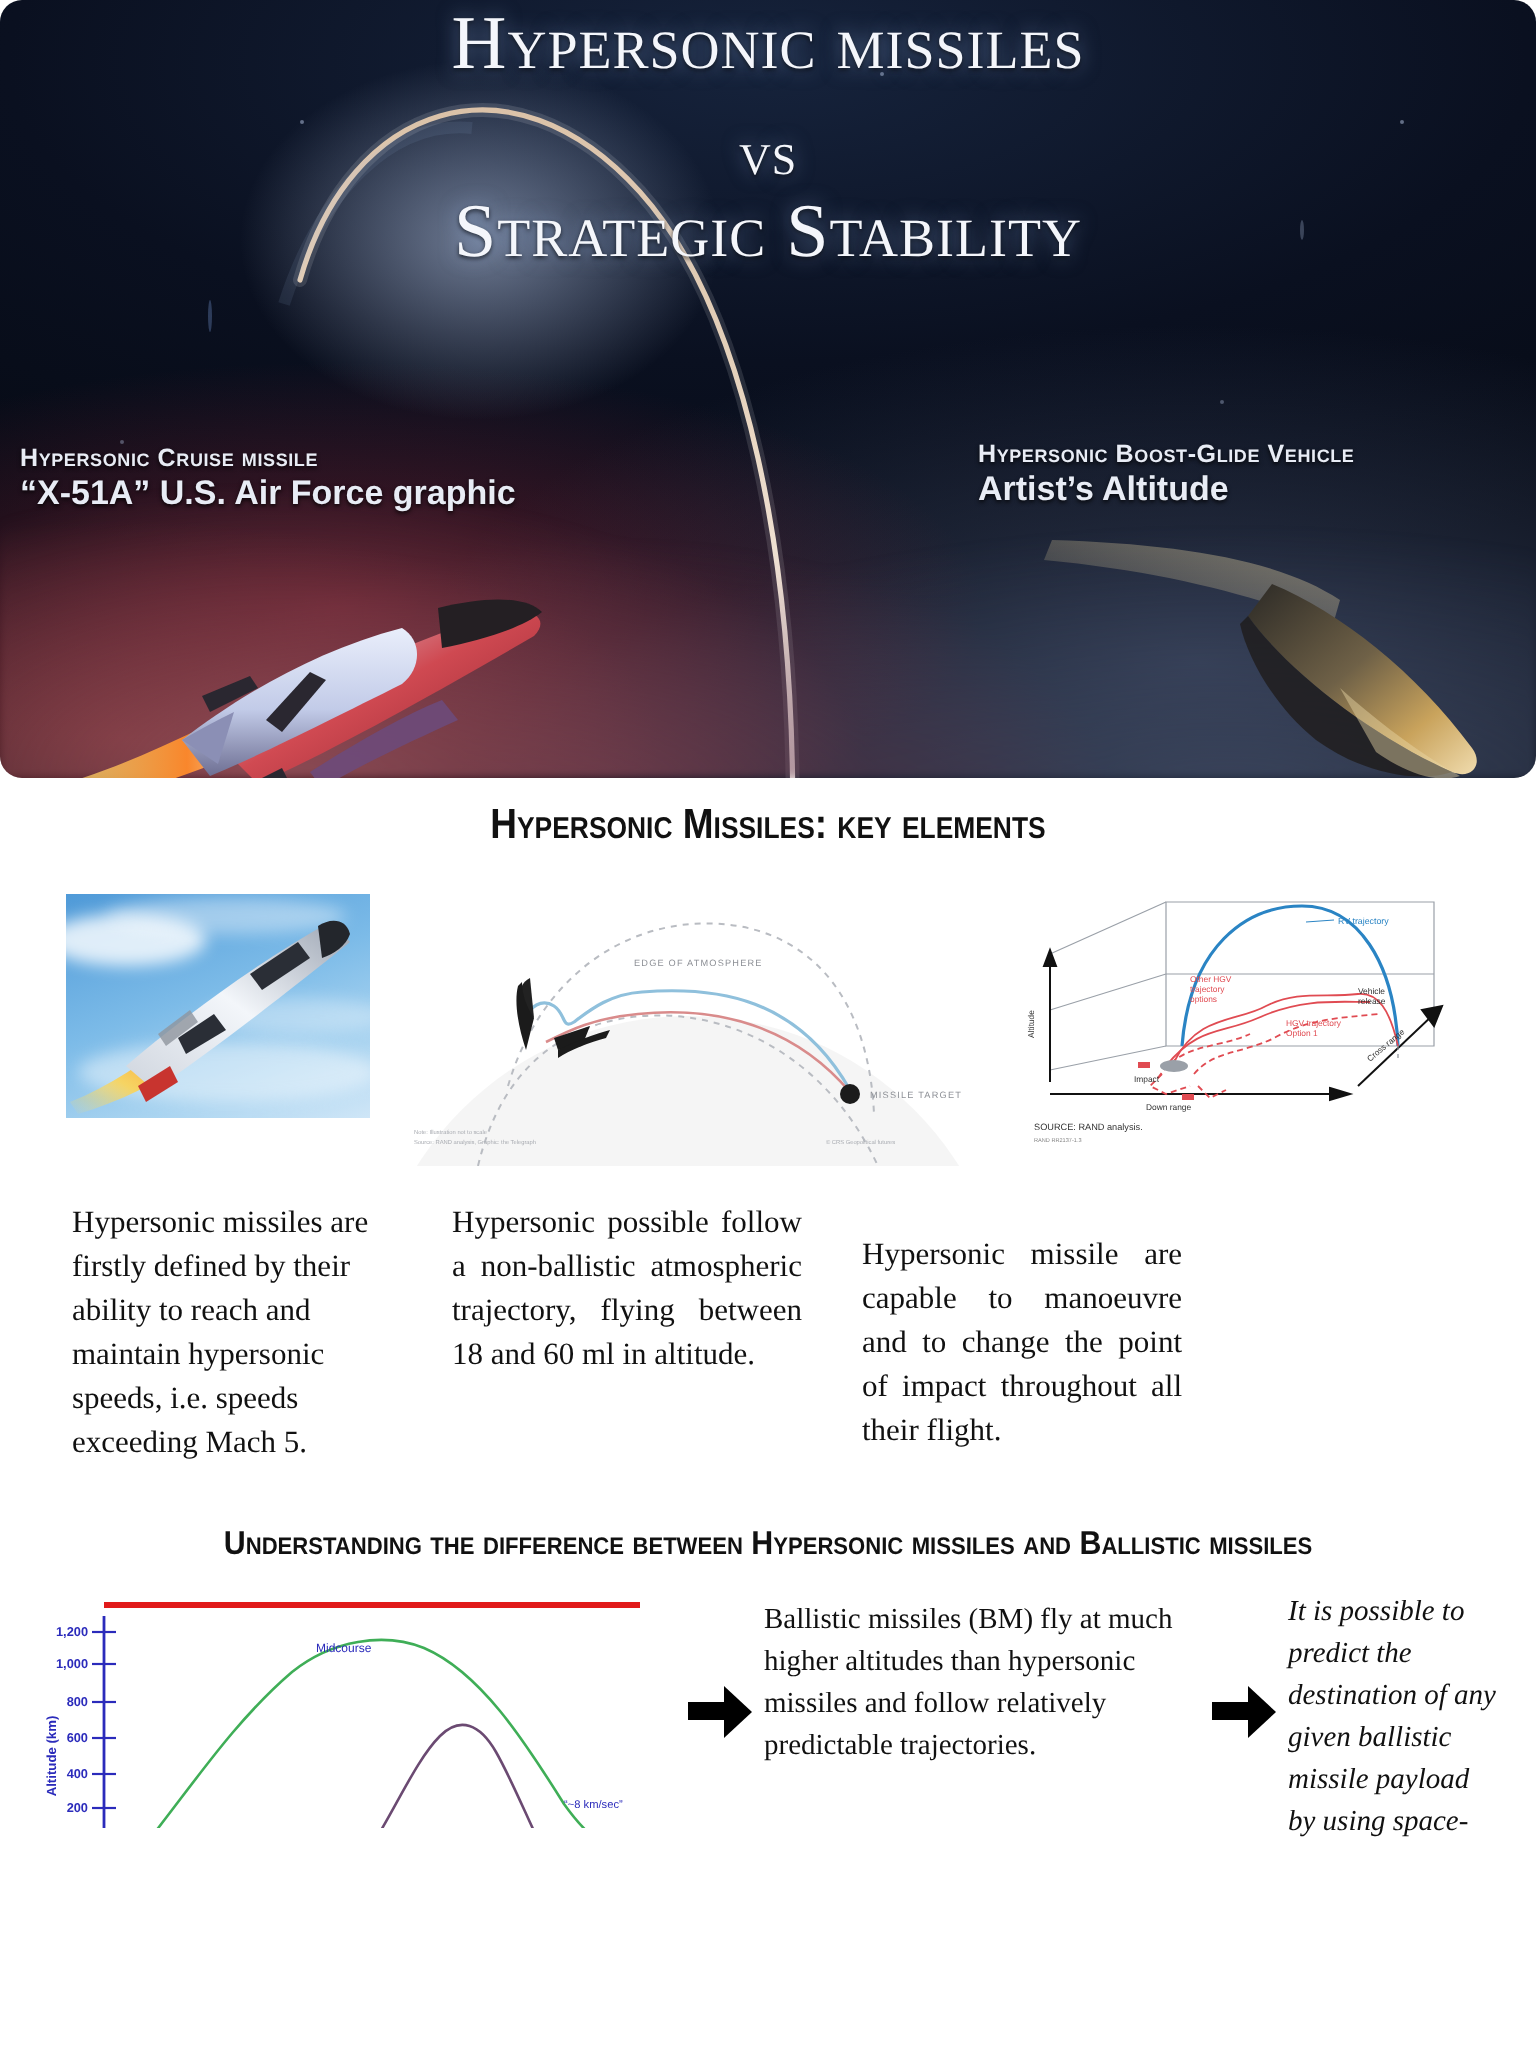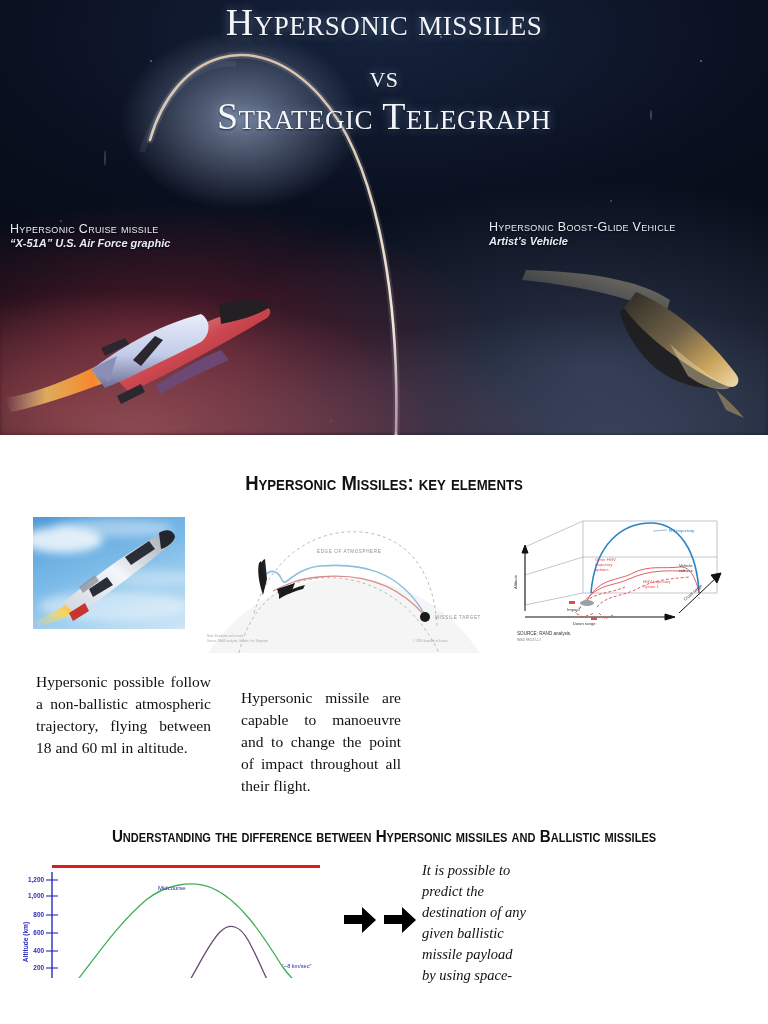--- a/index.html
+++ b/index.html
@@ -8,28 +8,29 @@
     background: #ffffff;
     font-family: "Liberation Serif", serif;
     overflow: hidden;
     position: relative;
   }
 
   
   .hero {
     position: relative;
     width: 768px;
-    height: 435px;
+    height: 389px;
     overflow: hidden;
     background:
       radial-gradient(ellipse 60% 45% at 22% 78%, rgba(150,40,60,0.55) 0%, rgba(80,20,40,0.0) 70%),
       radial-gradient(ellipse 50% 40% at 8% 95%, rgba(190,70,70,0.45) 0%, rgba(60,20,30,0) 70%),
       radial-gradient(ellipse 70% 60% at 78% 85%, rgba(52,62,86,0.85) 0%, rgba(12,16,28,0) 72%),
       radial-gradient(ellipse 90% 70% at 50% 8%, #16233c 0%, #0a1020 55%, #060a14 100%),
       #060a14;
+    border-radius: 11px;
   }
   .hero-stars { position:absolute; inset:0; }
   .hero-star {
     position:absolute; background:#aab8d6; border-radius:50%;
     opacity:.55;
   }
   .hero-haze {
     position:absolute; left:0; bottom:0; width:100%; height:210px;
     background:
       radial-gradient(ellipse 55% 100% at 18% 100%, rgba(168,96,104,0.65) 0%, rgba(80,40,60,0) 70%),
@@ -55,46 +56,46 @@
   .hero-title .l3 { font-size: 38px; display:block; margin-top:2px;}
 
   .cap {
     position:absolute;
     font-family:"Liberation Sans", sans-serif;
     color:#e8ecf5;
     text-shadow: 0 1px 2px rgba(0,0,0,.85);
     line-height:1.2;
   }
   .cap .ttl {
-    display:block; font-weight:normal; font-size:12.5px;
+    display:block; font-weight:bold; font-size:12.5px;
     font-variant: small-caps; letter-spacing:.3px;
   }
   .cap .sub {
-    display:block; font-weight:bold; font-style:italic; font-size:11px;
+    display:block; font-weight:bold; font-size:17px;
   }
   .cap-left  { left:10px;  top:222px; }
   .cap-right { left:489px; top:220px; }
 
   
   .x51 { position:absolute; left:5px; top:280px; width:290px; height:140px; }
   
   .hgv { position:absolute; left:520px; top:270px; width:250px; height:150px; }
 
   
   .sec-head {
     text-align:center;
     font-family:"Liberation Sans Narrow","Liberation Sans", sans-serif;
     font-variant: small-caps;
     font-weight:bold;
     font-size:21px;
     color:#111;
     letter-spacing:0px;
     transform: scaleX(.88);
   }
-  #section1 { padding-top:36px; }
+  #section1 { padding-top:12px; }
 
   .thumbs {
     display:flex; justify-content:space-between;
     padding: 22px 33px 0 33px;
   }
   .thumb { position:relative; overflow:hidden; background:#fff; }
   .thumb-1 { width:152px; height:112px; }
   .thumb-2 { width:290px; height:150px; margin-top:-14px;}
   .thumb-3 { width:232px; height:130px; }
 
@@ -237,31 +238,31 @@
     <path d="M150,30 C120,10 70,2 6,0 L2,10 C66,16 116,30 146,44 Z" fill="url(#hgvTrail)"></path>
     <path d="M116,22 C150,36 188,66 216,104 C222,112 216,120 206,116 C166,98 124,66 104,38 Z" fill="url(#hgvBody)"></path>
     <path d="M104,38 C124,66 166,98 206,116 C188,122 160,116 138,100 C118,84 104,60 100,42 Z" fill="#1d1a17" opacity=".75"></path>
     <path d="M150,74 C170,92 192,108 210,118 C198,122 182,116 168,106 Z" fill="#e8d6a6" opacity=".45"></path>
     <path d="M196,120 C208,130 218,140 224,148 L206,140 Z" fill="#9e8a5e" opacity=".7"></path>
   </svg>
 
   <div class="hero-title">
     <span class="l1">Hypersonic missiles</span>
     <span class="l2">vs</span>
-    <span class="l3">Strategic Telegraph</span>
+    <span class="l3">Strategic Stability</span>
   </div>
 
   <div class="cap cap-left">
     <span class="ttl">Hypersonic Cruise missile</span>
     <span class="sub">“X-51A” U.S. Air Force graphic</span>
   </div>
 
   <div class="cap cap-right">
     <span class="ttl">Hypersonic Boost-Glide Vehicle</span>
-    <span class="sub">Artist’s Vehicle</span>
+    <span class="sub">Artist’s Altitude</span>
   </div>
 </div>
 
 <div id="section1">
 
   <div class="sec-head">Hypersonic Missiles: key elements</div>
 
   <div class="thumbs">
 
     <div class="thumb thumb-1">
@@ -381,20 +382,23 @@
         </g>
         <g font-family="Liberation Sans, sans-serif" fill="#333">
           <text x="14" y="118" font-size="4.6">SOURCE: RAND analysis.</text>
           <text x="14" y="124" font-size="2.8" fill="#888">RAND RR2137-1.3</text>
         </g>
       </svg>
     </div>
   </div>
 
   <div class="cols">
+    <div class="col col-1">
+      <span>Hypersonic missiles are firstly defined by their ability to reach and maintain </span><b>hypersonic speeds</b><span>, i.e. speeds exceeding Mach 5.</span>
+    </div>
     <div class="col col-2">
       <span>Hypersonic possible follow a </span><b>non-ballistic atmospheric trajectory</b><span>, flying between 18 and 60 ml in altitude.</span>
     </div>
     <div class="col col-3">
       <span>Hypersonic missile are capable to </span><b>manoeuvre</b><span> and to change the point of impact throughout all their flight.</span>
     </div>
   </div>
 </div>
 
 <div id="section2">
@@ -430,20 +434,21 @@
         <text x="152" y="32" font-family="Liberation Sans, sans-serif" font-size="6" fill="#2b2bbb">Midcourse</text>
         <text x="276" y="110" font-family="Liberation Sans, sans-serif" font-size="5.6" fill="#2b2bbb">“~8 km/sec”</text>
       </svg>
     </div>
 
     <div class="arrow arrow-mid">
       <span class="shaft"></span>
         <span class="head"></span>
     </div>
 
+    <div class="para p-mid">Ballistic missiles (BM) fly at much higher altitudes than hypersonic missiles and follow relatively predictable trajectories.</div>
 
     <div class="arrow arrow-right">
       <span class="shaft"></span>
         <span class="head"></span>
     </div>
 
     <div class="para p-right">It is possible to predict the destination of any given ballistic missile payload by using space-</div>
   </div>
 </div>
 

